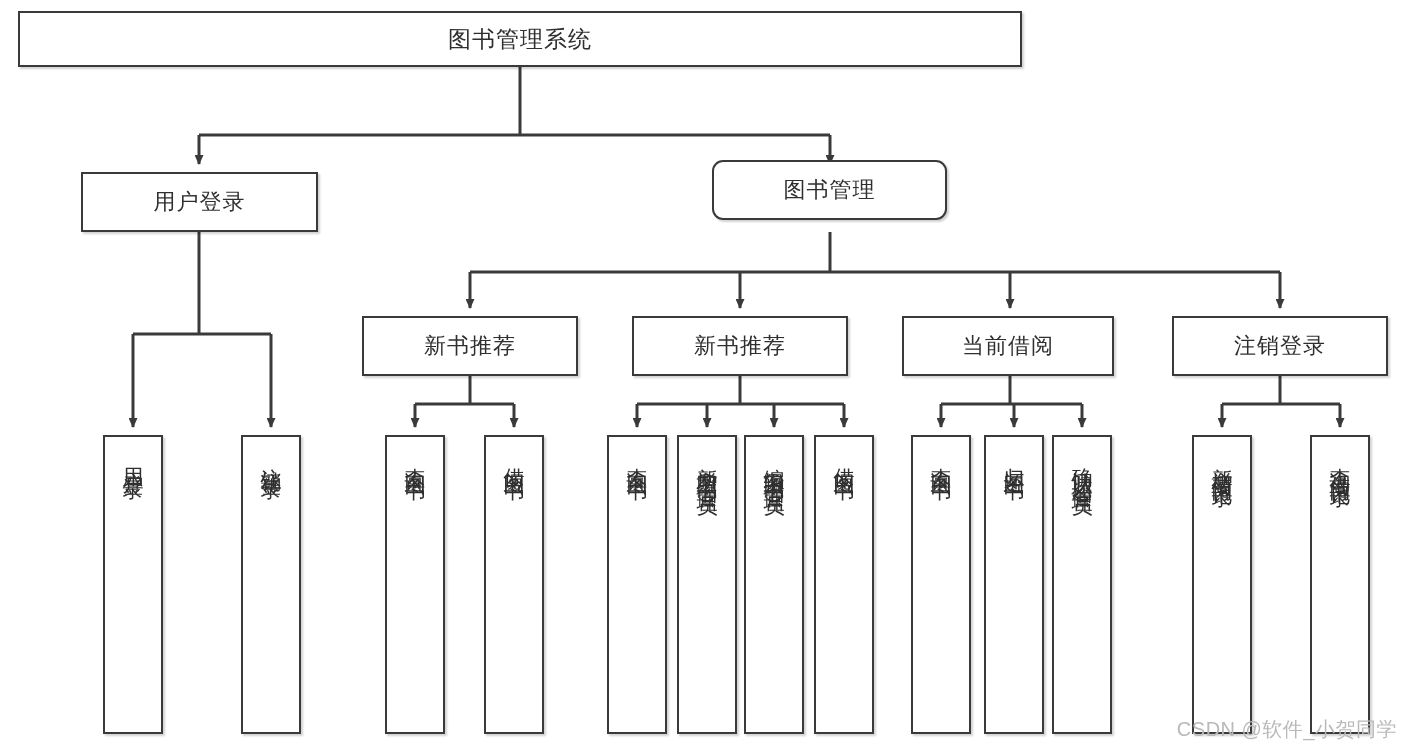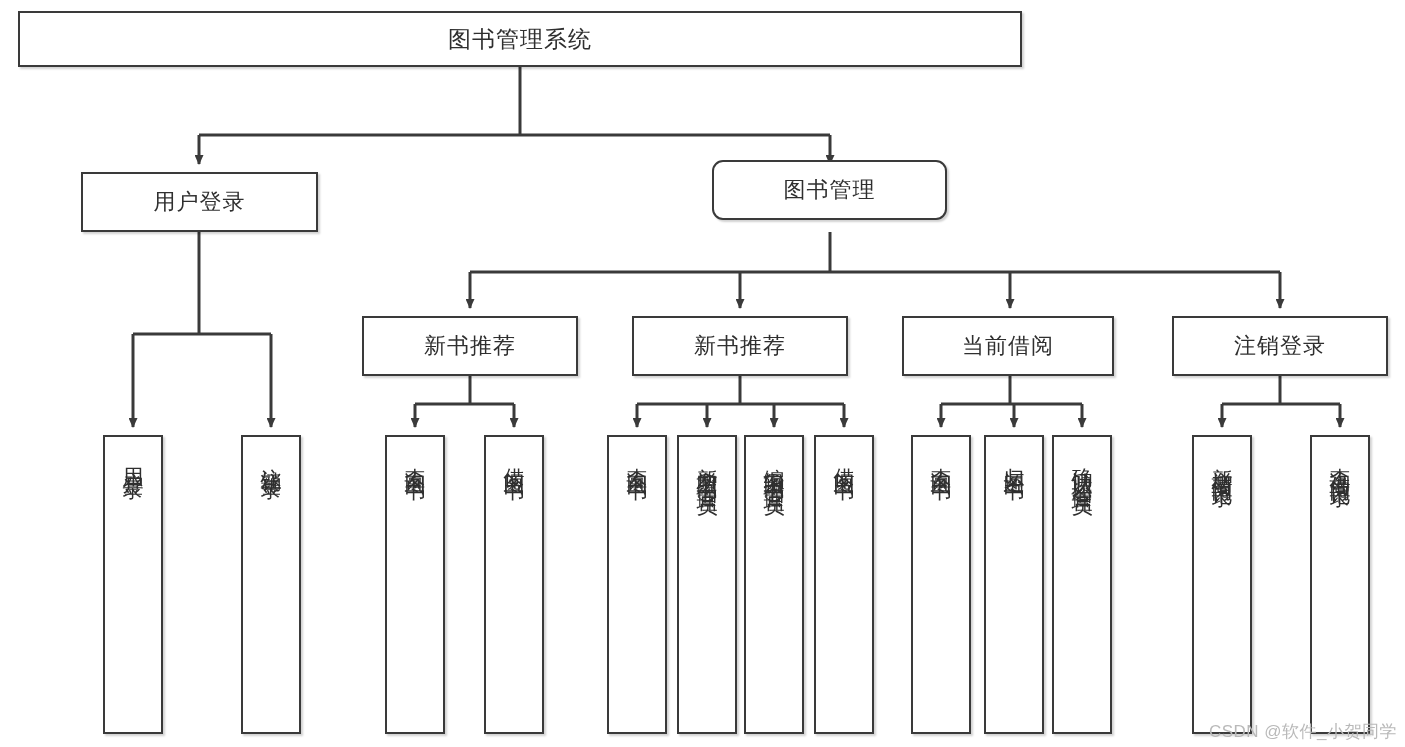--- a/index.html
+++ b/index.html
@@ -54,21 +54,21 @@
     line-height: 1.05;
     white-space: nowrap;
   }
   .node.l0 .label { font-size: 23px; }
   .node.l1 .label { font-size: 22px; }
   .node.l2 .label { font-size: 22px; }
   #watermark {
     position: absolute;
     right: 8px;
     bottom: 4px;
-    font-size: 17px;
+    font-size: 20px;
     color: #b9b9b9;
     letter-spacing: 0.5px;
     white-space: nowrap;
     font-family: "Liberation Sans", "DejaVu Sans", sans-serif;
   }
 </style>
 </head>
 <body>
 
 <div id="canvas">

